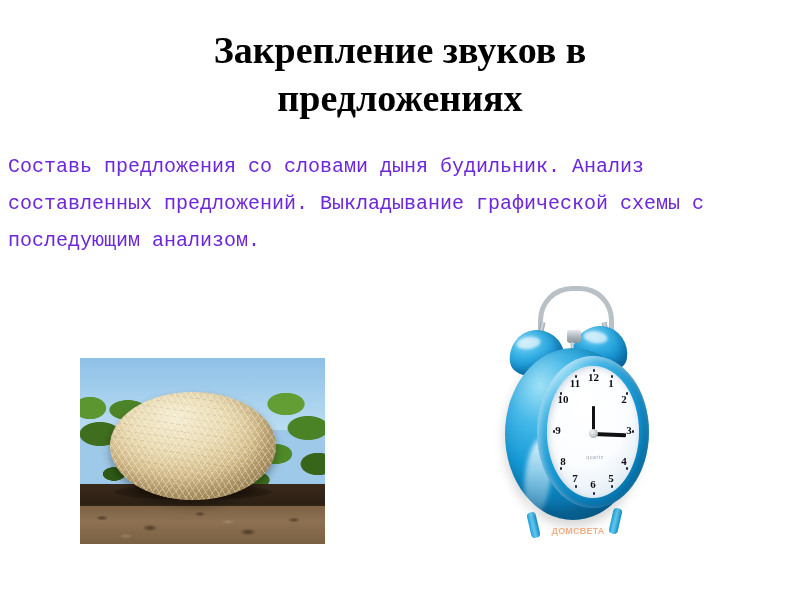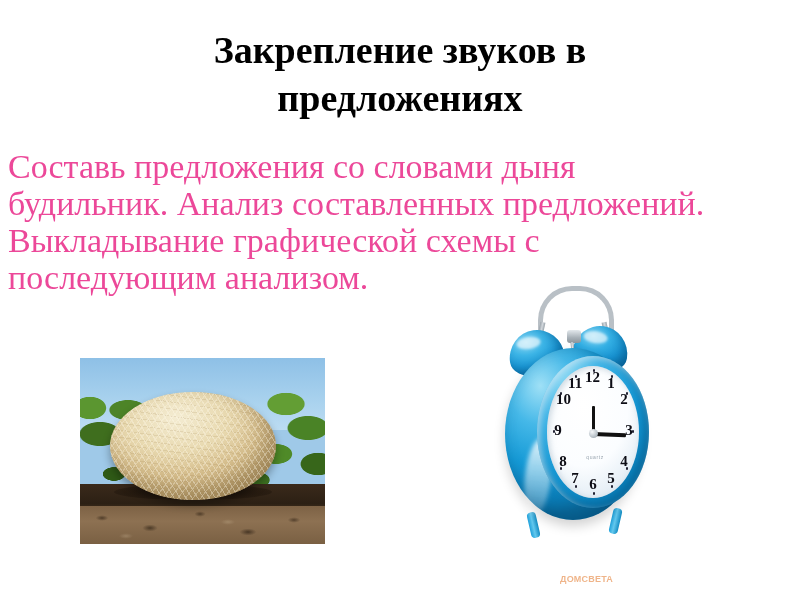--- a/index.html
+++ b/index.html
@@ -36,25 +36,25 @@
     color: #000000;
     letter-spacing: 0px;
   }
 
   
   .body-text {
     position: absolute;
     left: 8px;
     top: 148px;
     width: 716px;
-    font-family: Liberation Serif, serif;
+    font-family: Liberation Mono, monospace;
     font-weight: normal;
-    font-size: 34px;
+    font-size: 20px;
     line-height: 37px;
-    color: #ec4899;
+    color: #6d28d9;
     text-align: left;
   }
 
   
   .melon-photo {
     position: absolute;
     left: 80px;
     top: 358px;
     width: 245px;
     height: 186px;
@@ -229,21 +229,21 @@
     width: 92px; height: 132px;
     border-radius: 50%;
     background: radial-gradient(ellipse 80px 110px at 40% 30%, #ffffff 0%, #fbfdff 55%, #e2ecf4 88%, #cfdde8 100%);
     box-shadow: inset 2px 2px 6px rgba(120,150,170,.35);
     overflow: hidden;
   }
   .ck-num {
     position: absolute;
     font-family: "Liberation Serif", "DejaVu Serif", serif;
     font-weight: bold;
-    font-size: 15px;
+    font-size: 11px;
     color: #0d0d15;
     width: 14px;
     text-align: center;
     line-height: 11px;
   }
   .ck-tick {
     position: absolute;
     width: 1.5px; height: 2.5px;
     background: #223;
     border-radius: 1px;
@@ -293,24 +293,23 @@
   .ck-foot-r { left: 116px; top: 222px; transform: rotate(13deg); }
   .ck-watermark {
     position: absolute;
     left: 48px; top: 240px;
     width: 70px;
     font-family: "Liberation Sans", sans-serif;
     font-size: 9px;
     font-weight: bold;
     letter-spacing: .2px;
     color: rgba(226,118,40,.55);
-    text-align: right;
+    text-align: center;
     white-space: nowrap;
     overflow: hidden;
-    margin-top: 48px;
   }
 </style>
 </head>
 <body>
 
 <div class="slide">
 
   <div class="title">Закрепление звуков в предложениях</div>
 
   <div class="body-text">Составь предложения со словами дыня будильник. Анализ составленных предложений. Выкладывание графической схемы с последующим анализом.</div>

